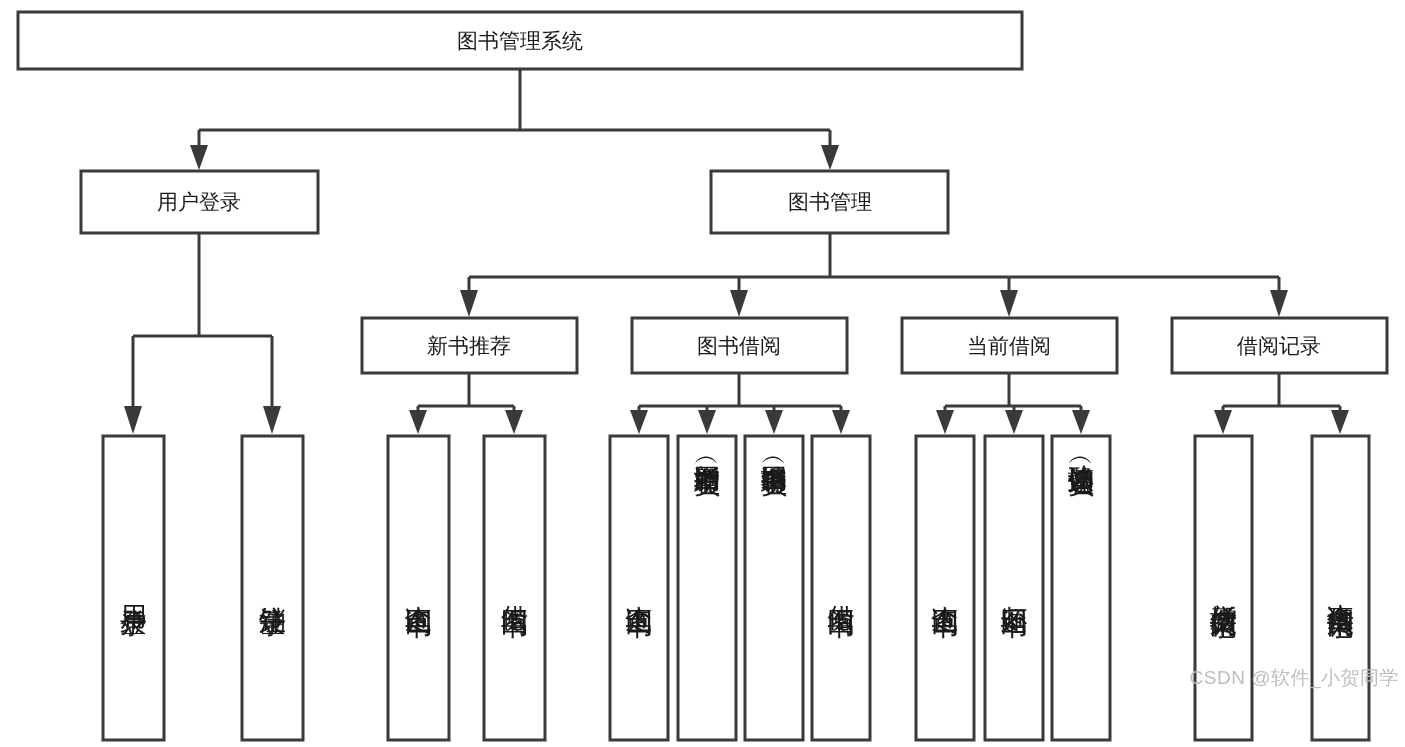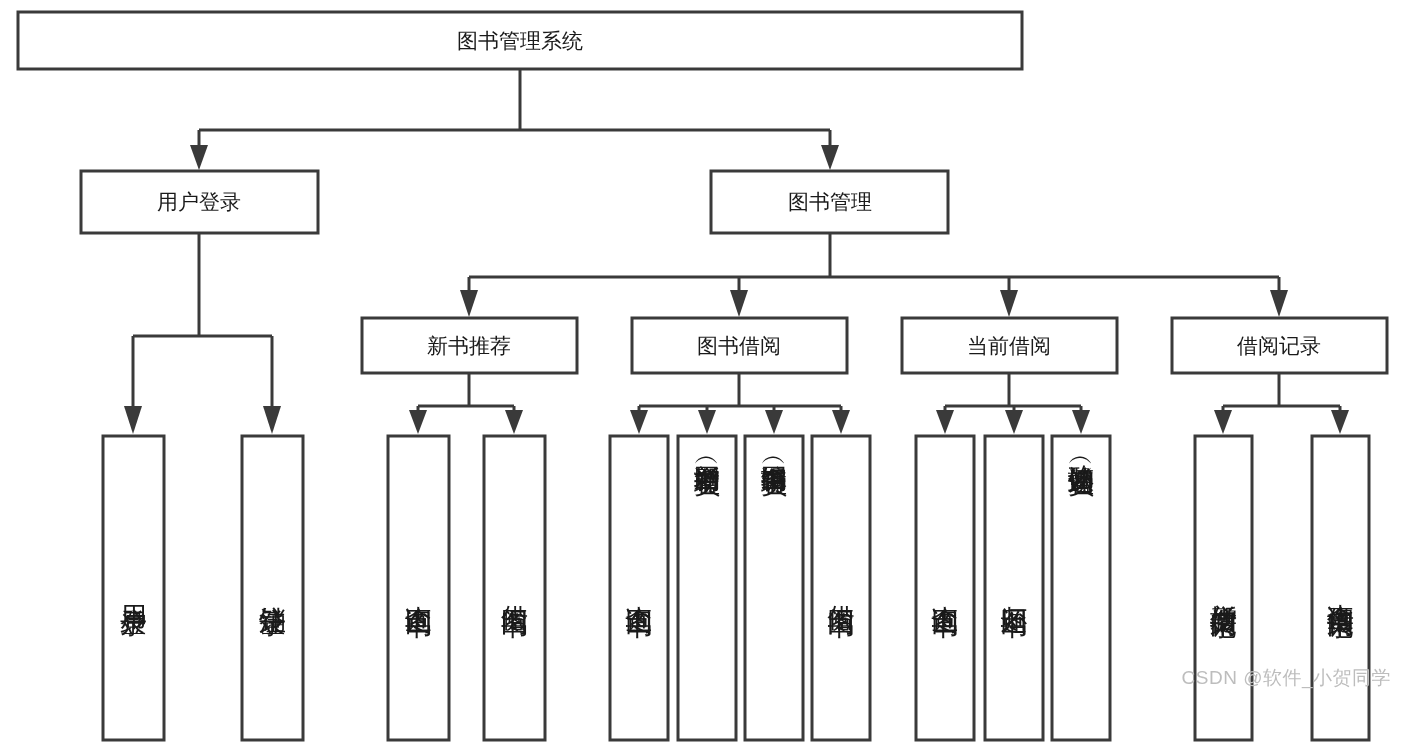--- a/index.html
+++ b/index.html
@@ -69,21 +69,21 @@
     color: #1a1a1a;
     white-space: nowrap;
     text-align: center;
   }
   .leaf-label.tall {
     font-size: 26px;
     letter-spacing: 1px;
   }
   .watermark {
     position: absolute;
-    right: 14px;
+    right: 6px;
     bottom: 6px;
     font-family: "Liberation Sans", "DejaVu Sans", sans-serif;
     font-size: 19px;
     color: #bdbdbd;
     white-space: nowrap;
     letter-spacing: 0.5px;
   }
 </style>
 </head>
 <body>

